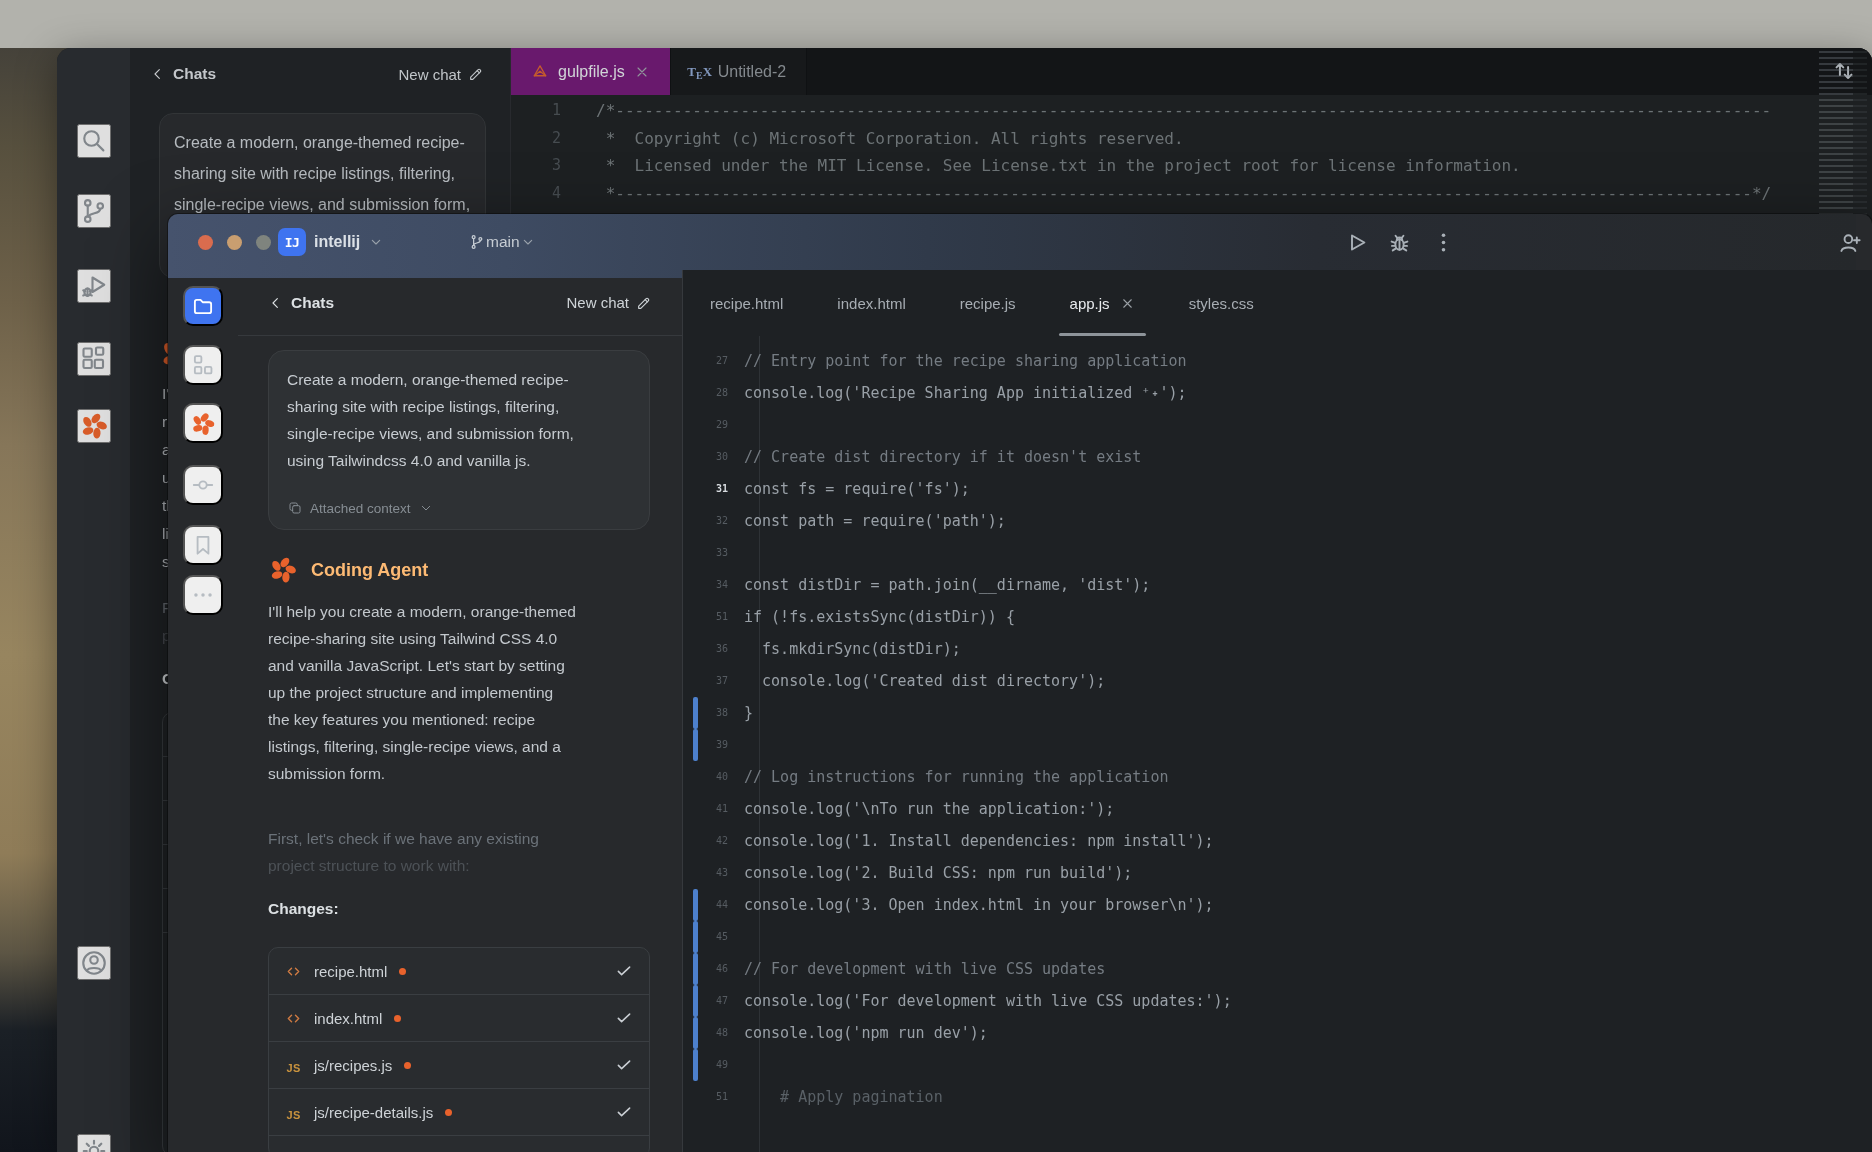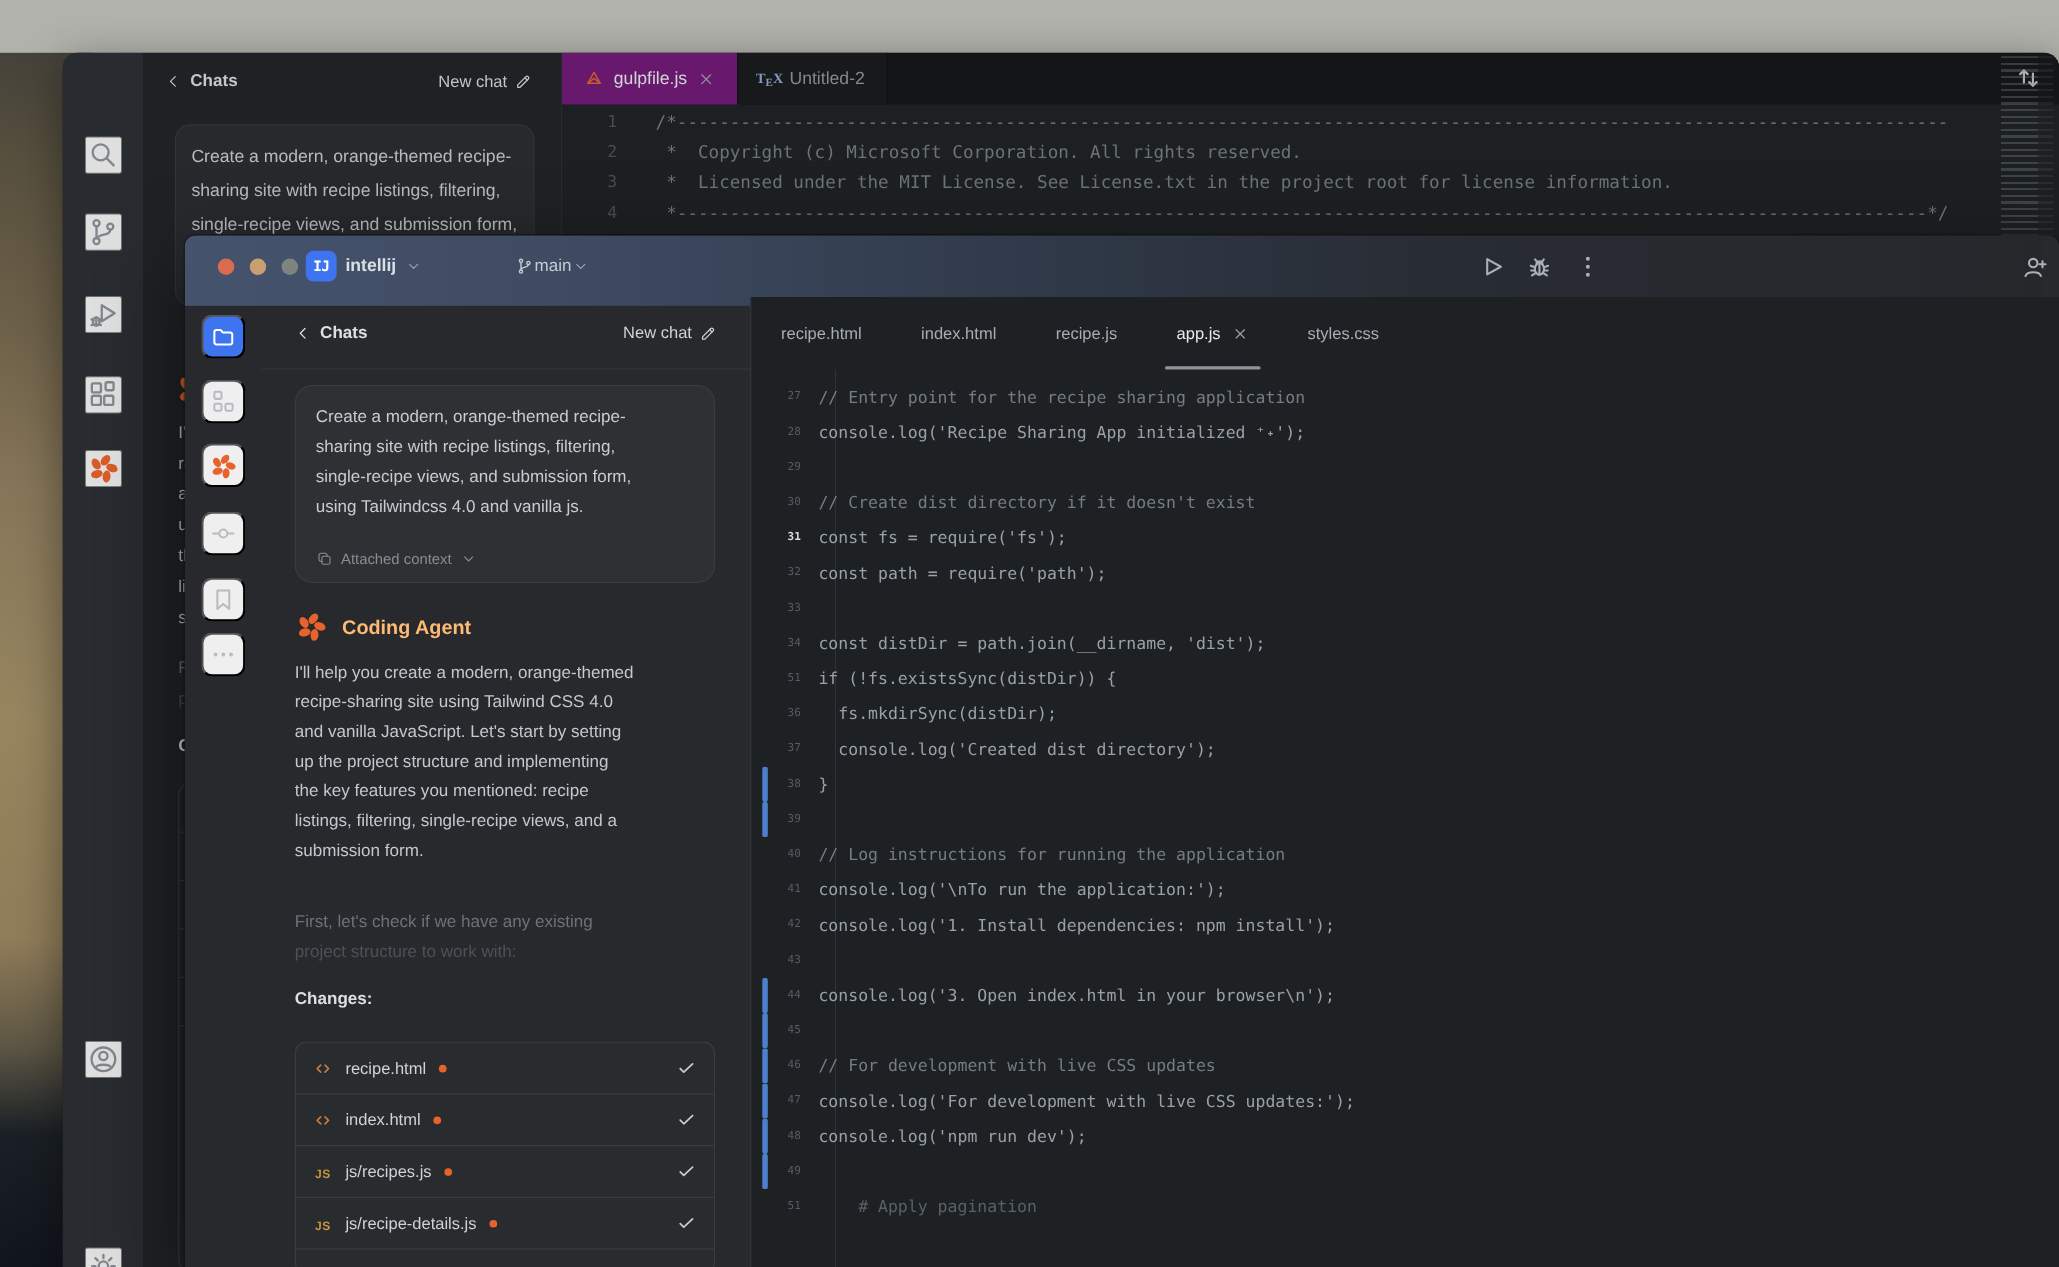--- a/index.html
+++ b/index.html
@@ -731,20 +731,21 @@
      <span class="txt">console.log('\nTo run the application:');</span>
    </div>
             <div class="cl">
      <span class="bar"></span>
      <span class="num">42</span>
      <span class="txt">console.log('1. Install dependencies: npm install');</span>
    </div>
             <div class="cl">
      <span class="bar"></span>
      <span class="num">43</span>
+     <span class="txt">console.log('2. Build CSS: npm run build');</span>
    </div>
             <div class="cl">
      <span class="bar on"></span>
      <span class="num">44</span>
      <span class="txt">console.log('3. Open index.html in your browser\n');</span>
    </div>
             <div class="cl">
      <span class="bar on"></span>
      <span class="num">45</span>
      <span class="txt"></span>

